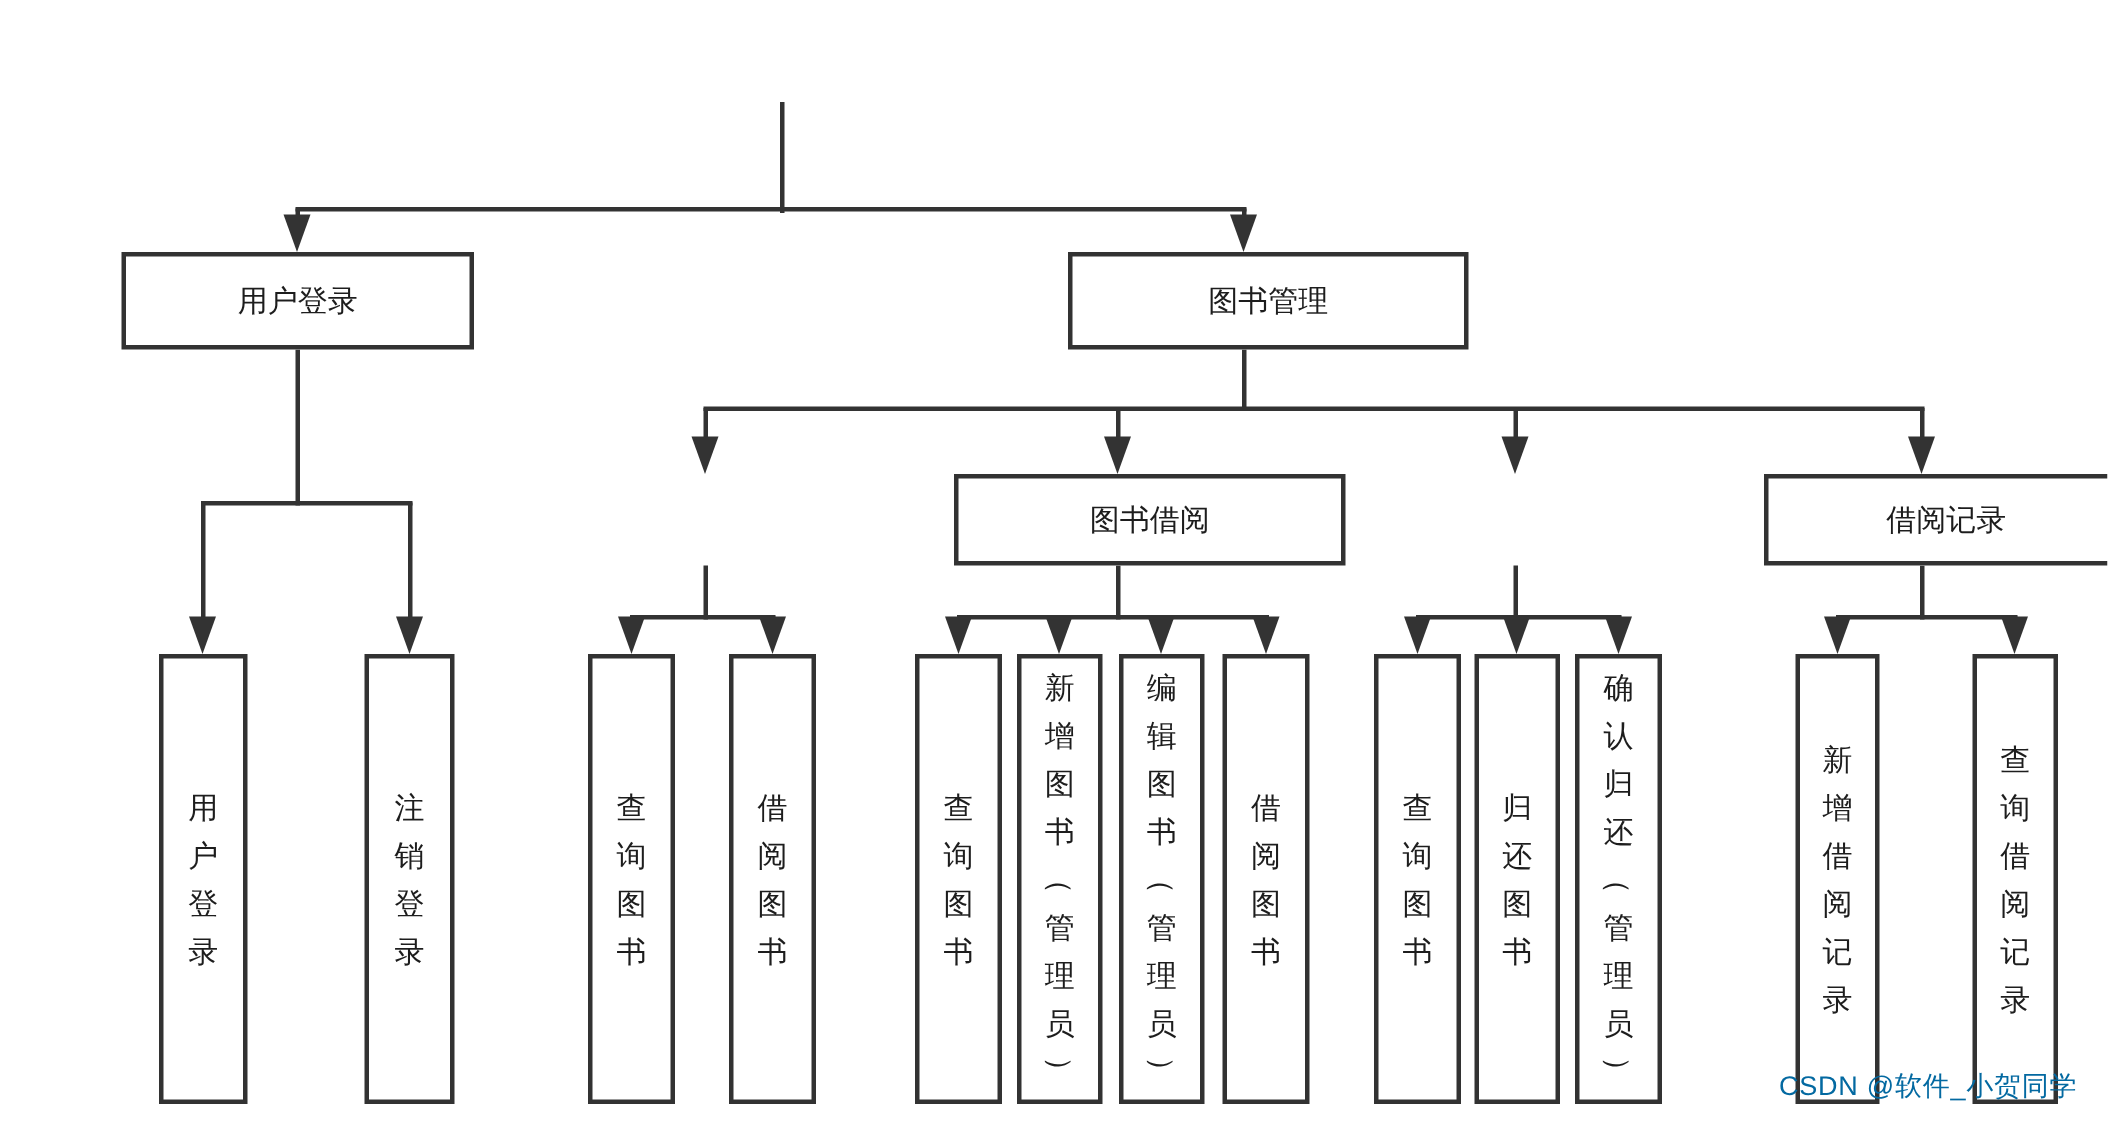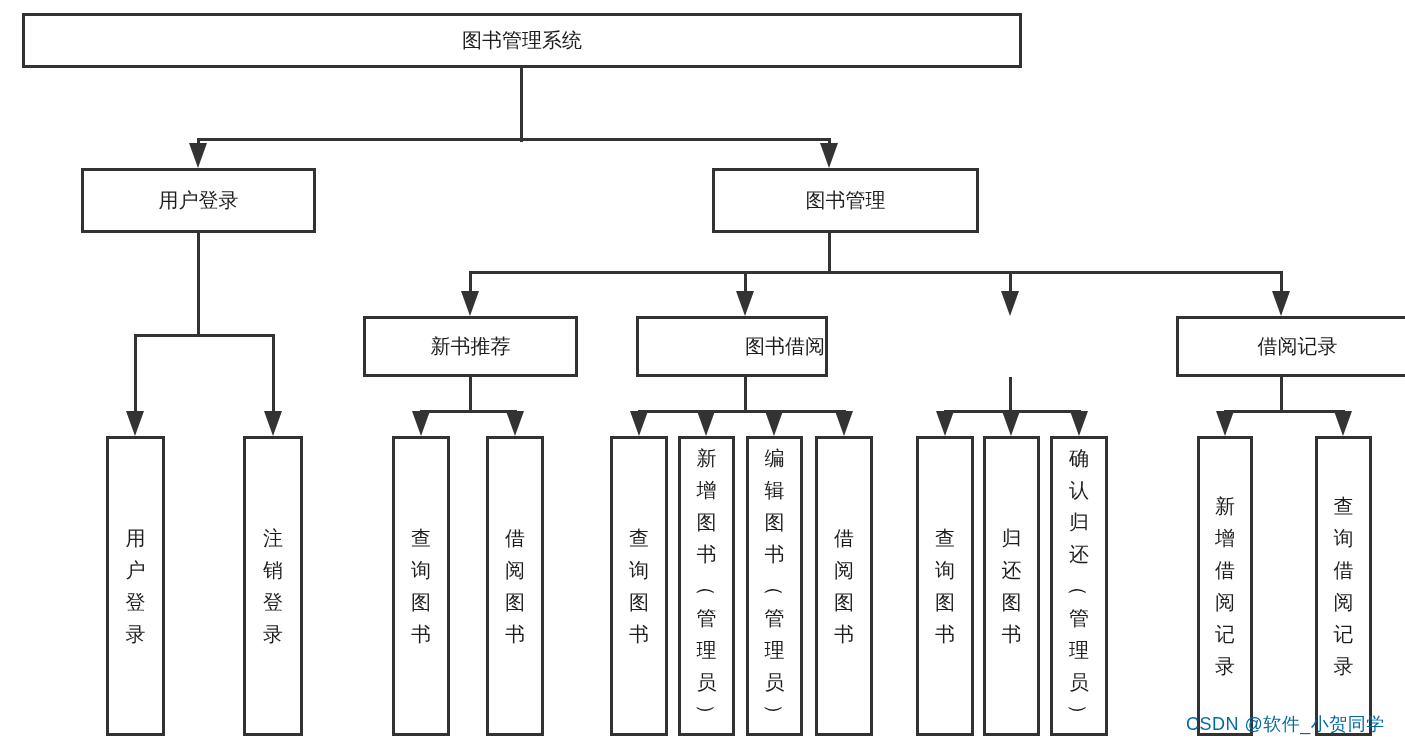--- a/index.html
+++ b/index.html
@@ -91,35 +91,29 @@
       <div class="arrow" style="left: 697px; top: 411px;"></div>
       <div class="arrow" style="left: 765px; top: 411px;"></div>
       <div class="arrow" style="left: 835px; top: 411px;"></div>
       <div class="arrow" style="left: 936px; top: 411px;"></div>
       <div class="arrow" style="left: 1002px; top: 411px;"></div>
       <div class="arrow" style="left: 1070px; top: 411px;"></div>
       <div class="arrow" style="left: 1216px; top: 411px;"></div>
       <div class="arrow" style="left: 1334px; top: 411px;"></div>
     </div>
 
-  <div class="node root">
-    <div class="hlabel">图书管理系统</div>
-  </div>
 
   <div class="node l2" style="left:81px;width:235px;">
     <div class="hlabel">用户登录</div>
   </div>
   <div class="node l2" style="left:712px;width:267px;">
     <div class="hlabel">图书管理</div>
   </div>
 
-  <div class="node mid" style="left:363px;width:215px;">
-    <div class="hlabel">新书推荐</div>
-  </div>
-  <div class="node mid" style="left:636px;width:192px;justify-content:flex-end;">
+  <div class="node mid" style="left:636px;width:261px;">
     <div class="hlabel">图书借阅</div>
   </div>
   <div class="node mid" style="left:1176px;width:243px;">
     <div class="hlabel">借阅记录</div>
   </div>
 
   <div class="node leaf" style="left:106px;width:59px;">
     <div class="vlabel">
         <span>用</span>
         <span>户</span>

